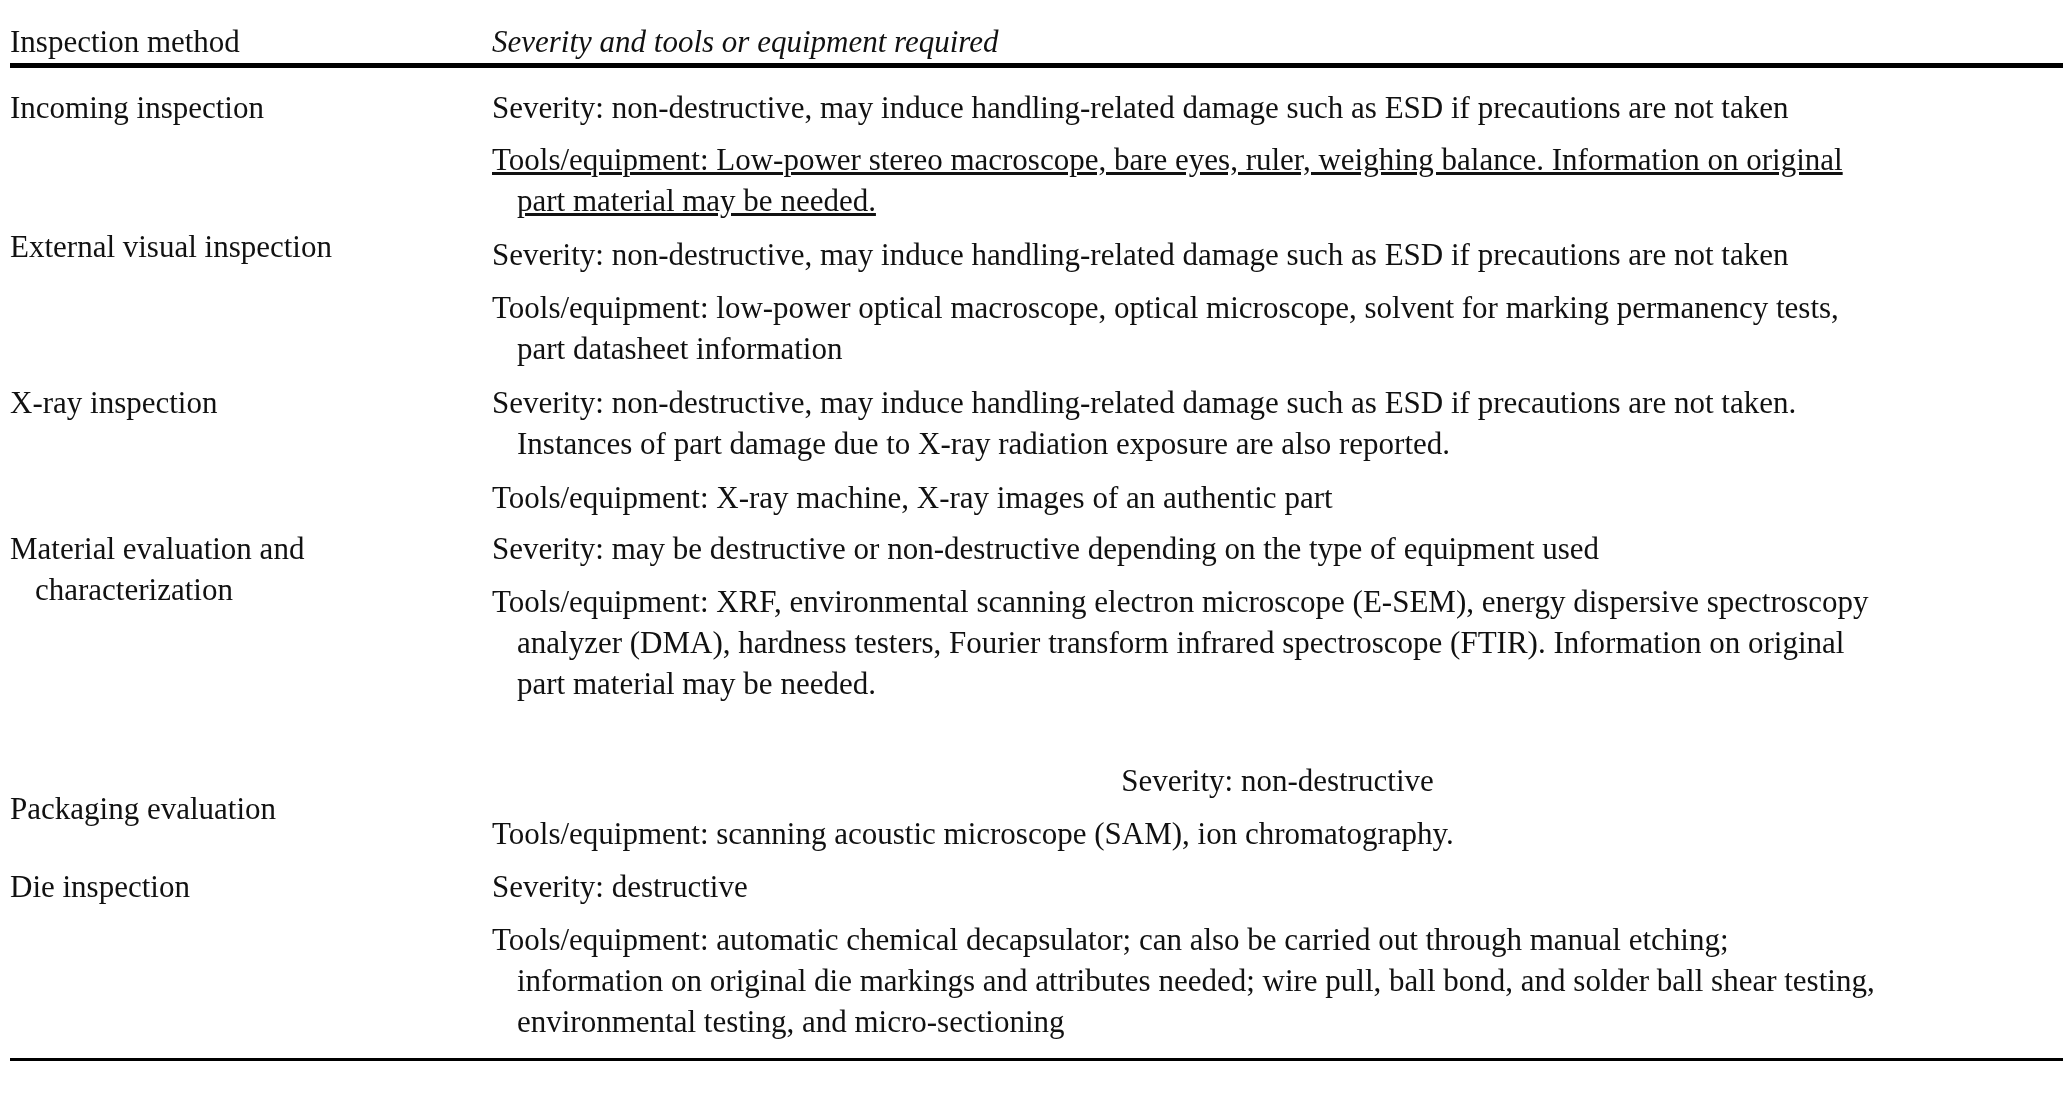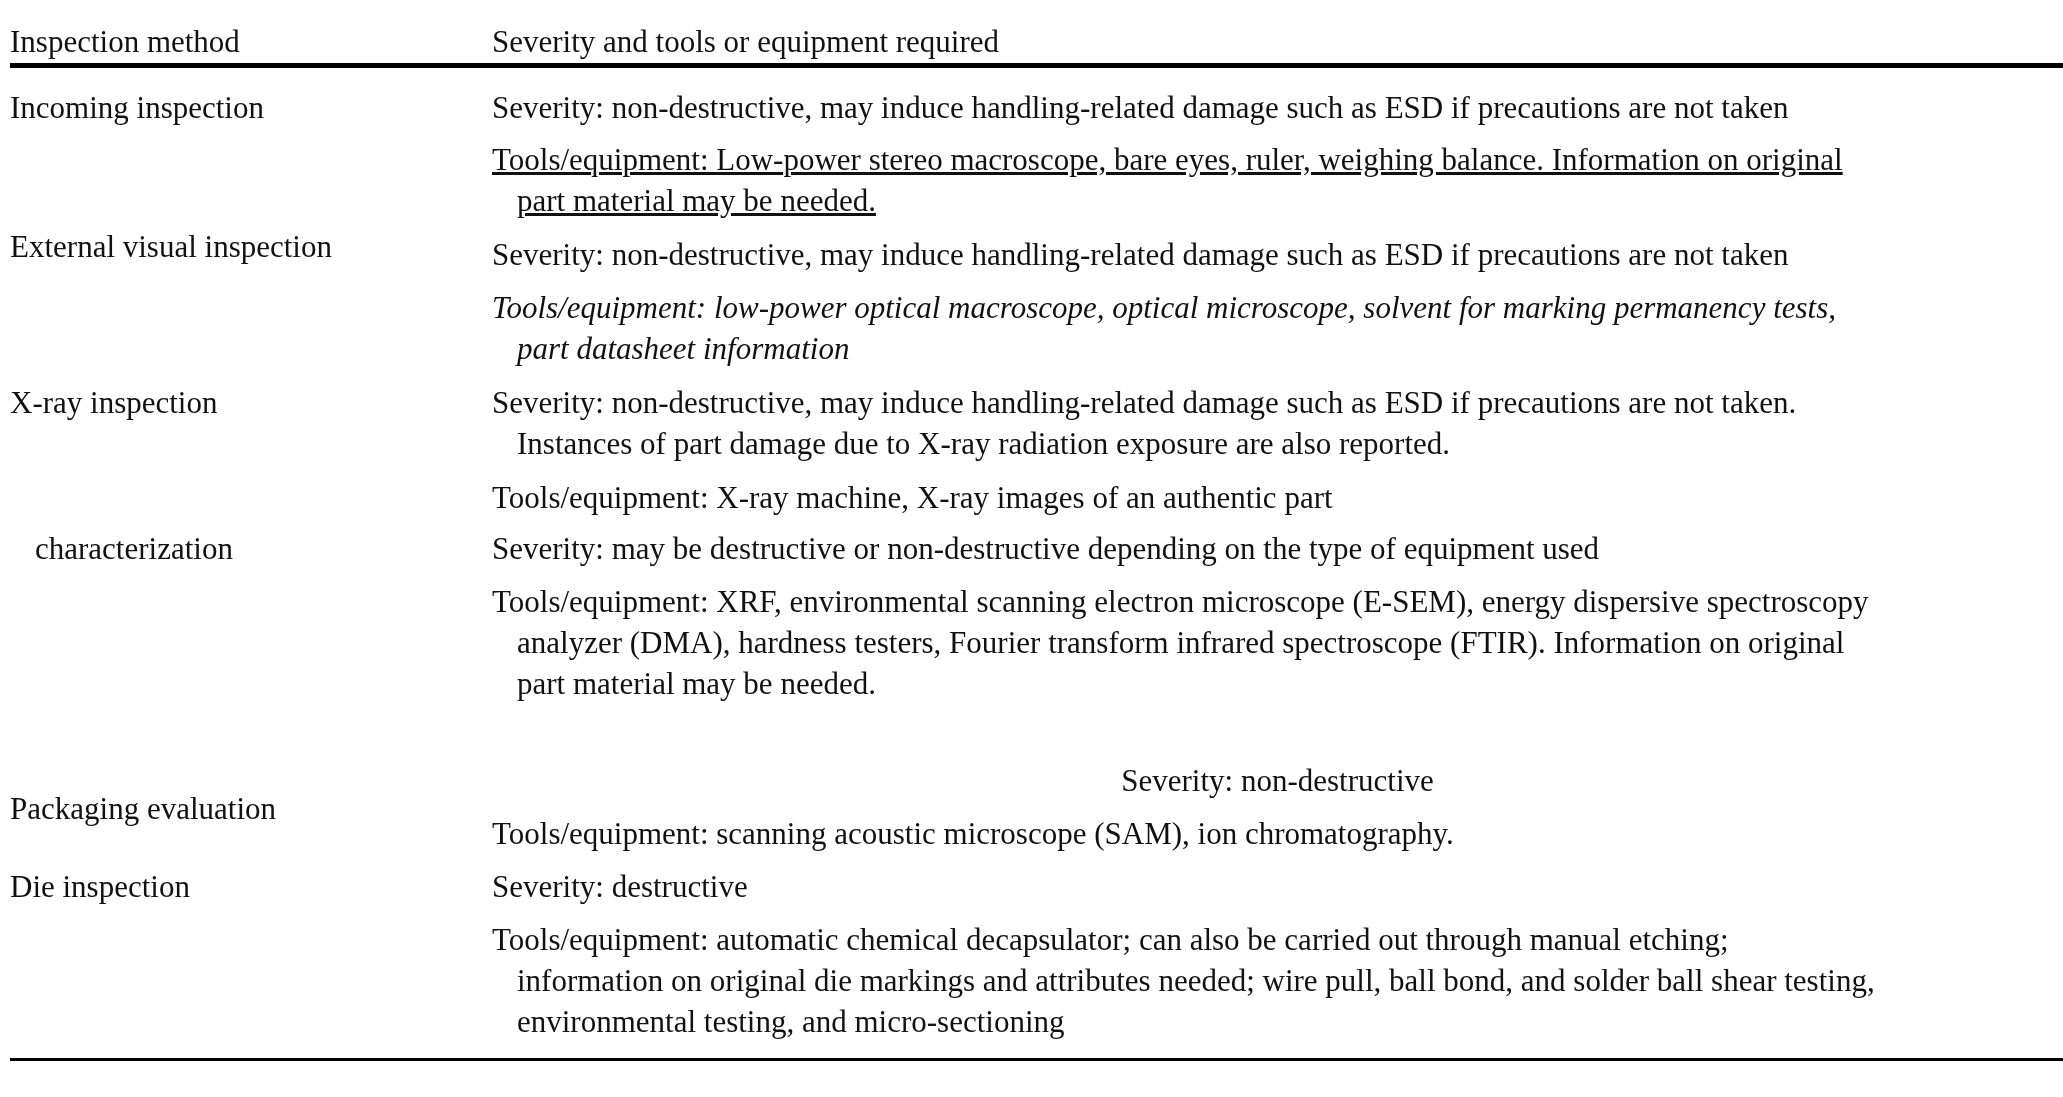--- a/index.html
+++ b/index.html
@@ -4,21 +4,21 @@
 <style>
   html, body { margin: 0; padding: 0; background: #ffffff; }
   body {
     width: 2063px; height: 1097px; overflow: hidden; position: relative;
     font-family: "Liberation Serif", "DejaVu Serif", serif;
     color: #111111;
     font-size: 31px;
   }
   .hdr-left, .hdr-right { position: absolute; top: 24px; line-height: 36px; white-space: nowrap; }
   .hdr-left { left: 10px; }
-  .hdr-right { left: 492px; }
+  .hdr-right { left: 492px; font-style: italic; }
   .rule-thick { position: absolute; left: 10px; width: 2053px; height: 5px; top: 63px; background: #000; }
   .rule-bottom { position: absolute; left: 10px; width: 2053px; height: 3px; top: 1058px; background: #000; }
   .method { position: absolute; left: 10px; width: 460px; line-height: 41px; }
   .method .cont { padding-left: 25px; display: block; }
   .entry { position: absolute; left: 492px; width: 1571px; line-height: 41px; white-space: nowrap; }
   .entry .line { display: block; }
   .entry .line.indent { padding-left: 25px; }
 </style>
 </head>
 <body>
@@ -38,37 +38,38 @@
     <span class="line">Tools/equipment: Low-power stereo macroscope, bare eyes, ruler, weighing balance. Information on original</span>
     <span class="line indent">part material may be needed.</span>
   </div>
 
   <div class="method" style="top:226px;">
     <span>External visual inspection</span>
   </div>
   <div class="entry" style="top:234px;">
     <span class="line">Severity: non-destructive, may induce handling-related damage such as ESD if precautions are not taken</span>
   </div>
-  <div class="entry" style="top:287px;font-style:italic;">
+  <div class="entry" style="top:287px;">
     <span class="line">Tools/equipment: low-power optical macroscope, optical microscope, solvent for marking permanency tests,</span>
     <span class="line indent">part datasheet information</span>
   </div>
 
   <div class="method" style="top:382px;">
     <span>X-ray inspection</span>
   </div>
   <div class="entry" style="top:382px;">
     <span class="line">Severity: non-destructive, may induce handling-related damage such as ESD if precautions are not taken.</span>
     <span class="line indent">Instances of part damage due to X-ray radiation exposure are also reported.</span>
   </div>
   <div class="entry" style="top:477px;">
     <span class="line">Tools/equipment: X-ray machine, X-ray images of an authentic part</span>
   </div>
 
   <div class="method" style="top:528px;">
+    <span>Material evaluation and</span>
     <span class="cont">characterization</span>
   </div>
   <div class="entry" style="top:528px;">
     <span class="line">Severity: may be destructive or non-destructive depending on the type of equipment used</span>
   </div>
   <div class="entry" style="top:581px;">
     <span class="line">Tools/equipment: XRF, environmental scanning electron microscope (E-SEM), energy dispersive spectroscopy</span>
     <span class="line indent">analyzer (DMA), hardness testers, Fourier transform infrared spectroscope (FTIR). Information on original</span>
     <span class="line indent">part material may be needed.</span>
   </div>

